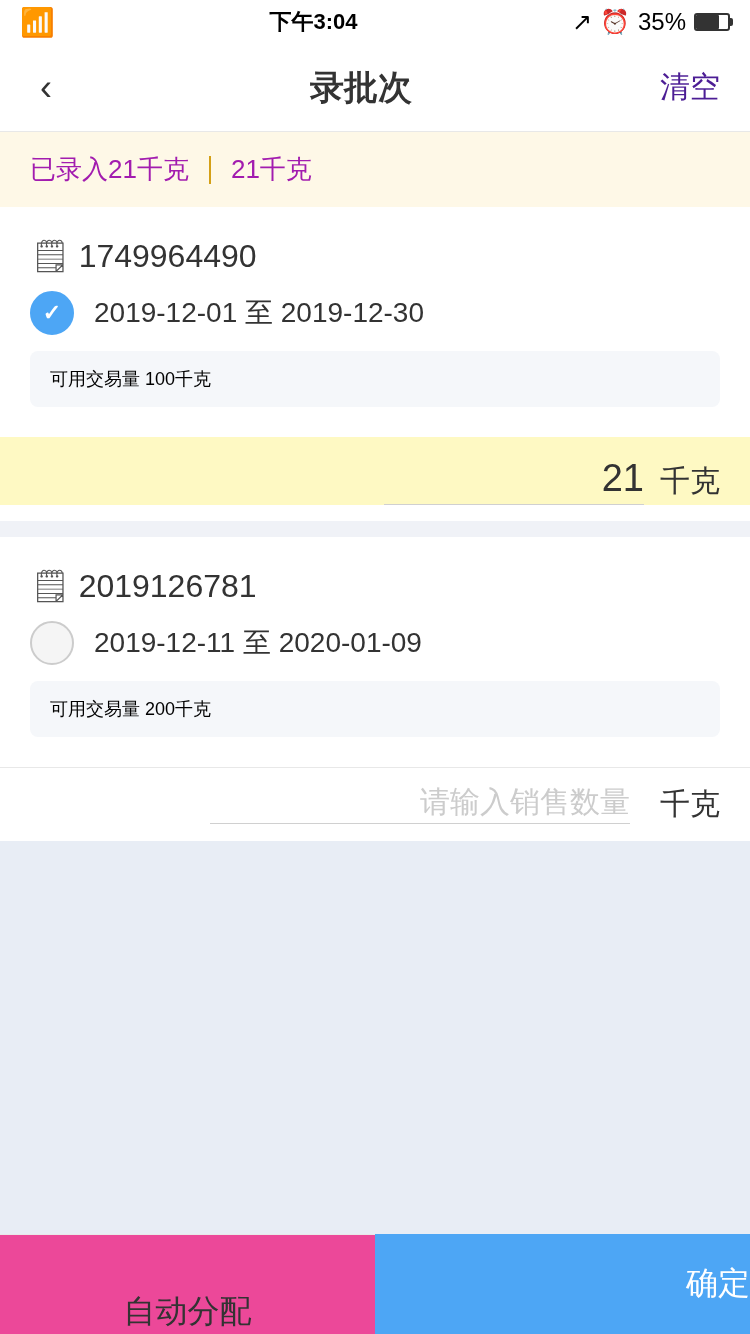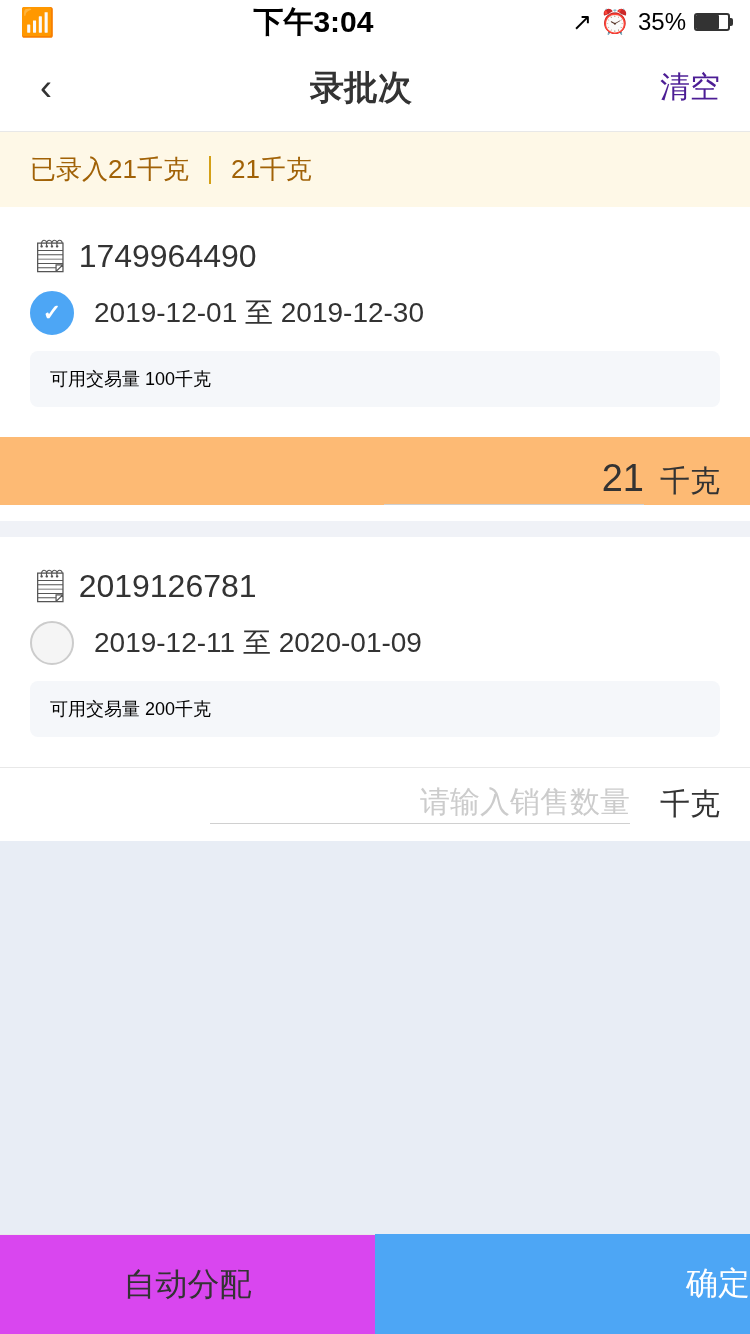--- a/index.html
+++ b/index.html
@@ -23,21 +23,21 @@
       padding: 0 20px;
     }
     .status-left {
       font-size: 28px;
       font-weight: 500;
       display: flex;
       align-items: center;
       gap: 10px;
     }
     .status-center {
-      font-size: 30px;
+      font-size: 22px;
       font-weight: 600;
     }
     .status-right {
       display: flex;
       align-items: center;
       gap: 8px;
       font-size: 24px;
     }
     .battery-bar {
       width: 36px;
@@ -94,21 +94,21 @@
     
     .info-bar {
       background: #fef8e7;
       padding: 20px 30px;
       display: flex;
       align-items: center;
       gap: 20px;
     }
     .info-bar-text {
       font-size: 26px;
-      color: #a16207;
+      color: #a21caf;
     }
     .info-bar-divider {
       width: 2px;
       height: 28px;
       background: #d4a017;
     }
 
     
     .batch-item {
       background: #fff;
@@ -170,21 +170,21 @@
       font-size: 18px;
       color: #000000;
     }
 
     
     .amount-row {
       display: flex;
       justify-content: flex-end;
       align-items: baseline;
       padding: 20px 30px 0 30px;
-      background: #fdba74;
+      background: #fef9c3;
     }
     .amount-value {
       font-size: 38px;
       color: #333;
       font-weight: 500;
     }
     .amount-unit {
       font-size: 30px;
       color: #333;
       margin-left: 16px;
@@ -222,23 +222,23 @@
     .footer {
       position: fixed;
       bottom: 0;
       left: 0;
       width: 750px;
       height: 100px;
       display: flex;
     }
     .footer-auto {
       flex: 1;
-      background: #d946ef;
-      display: flex;
-      align-items: center;
+      background: #ec4899;
+      display: flex;
+      align-items: flex-end;
       justify-content: center;
       font-size: 32px;
       color: #333;
       border-top: 1px solid #e8e8e8;
       cursor: pointer;
     }
     .footer-confirm {
       flex: 1;
       background: #4da6f5;
       display: flex;

